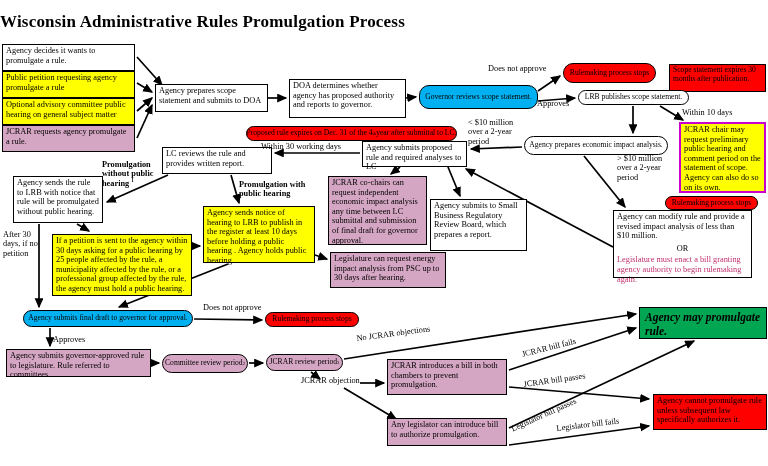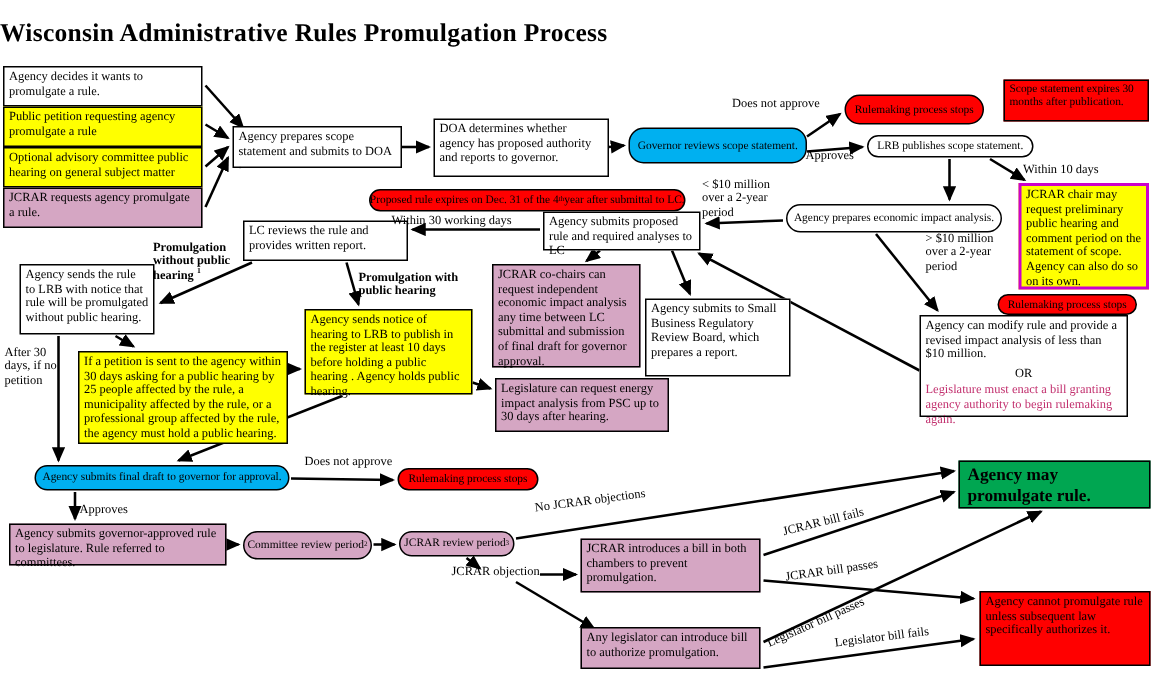--- a/index.html
+++ b/index.html
@@ -7,21 +7,21 @@
           font-family:"Liberation Serif","DejaVu Serif",serif;color:#000;}
   .title{position:absolute;top:12px;left:0;width:740px;
          font-weight:bold;font-size:17px;letter-spacing:.2px;z-index:3;}
   svg.wires{position:absolute;left:0;top:0;z-index:1;}
   .box{position:absolute;box-sizing:border-box;border:1.8px solid #000;background:#fff;
        font-size:8.3px;line-height:1.16;padding:1px 3px;z-index:2;}
   .yellow{background:var(--yellow);}
   .pink{background:var(--pink);}
   .blue{background:var(--blue);}
   .red{background:var(--red);}
-  .green-box{background:var(--green);font-weight:bold;font-size:11.5px;line-height:1.25;padding:2px 5px;}
+  .green-box{background:var(--green);font-weight:bold;font-size:11.5px;line-height:1.25;padding:2px 5px;font-style:italic;}
   .mborder{border-color:var(--magenta-border);border-width:2px;}
   .fit1{white-space:nowrap;display:flex;align-items:center;justify-content:center;
         font-size:7.6px;padding:0 18px;overflow:hidden;border-radius:10px;}
   .lbl{position:absolute;font-size:8.3px;line-height:1.12;z-index:3;transform-origin:left top;}
   .bold{font-weight:bold;}
   .nowrap{white-space:nowrap;}
   sup{font-size:.62em;vertical-align:super;line-height:0;}
   .magenta{color:var(--magenta-text);}
   .orline{text-align:center;margin:3px 0 2px 0;}
 </style>
@@ -79,21 +79,21 @@
 
   <div class="box" style="left:2px;top:44px;width:133px;height:27px">Agency decides it wants to promulgate a rule.</div>
   <div class="box yellow" style="left:2px;top:71px;width:133px;height:27px">Public petition requesting agency promulgate a rule</div>
   <div class="box yellow" style="left:2px;top:98px;width:133px;height:27px">Optional advisory committee public hearing on general subject matter</div>
   <div class="box pink" style="left:2px;top:125px;width:133px;height:27px">JCRAR requests agency promulgate a rule.</div>
 
   <div class="box" style="left:155px;top:84px;width:113px;height:28px">Agency prepares scope statement and submits to DOA .</div>
   <div class="box" style="left:289px;top:79px;width:117px;height:39px">DOA determines whether agency has proposed authority and reports to governor.</div>
   <div class="box blue fit1" style="left:419px;top:85px;width:119px;height:24px">Governor reviews scope statement.</div>
   <div class="box red fit1" style="left:563px;top:63px;width:93px;height:20px">Rulemaking process stops</div>
-  <div class="box red" style="left:669px;top:53px;width:97px;height:28px;font-size:7.6px">Scope statement expires 30 months after publication.</div>
+  <div class="box red" style="left:669px;top:64px;width:97px;height:28px;font-size:7.6px">Scope statement expires 30 months after publication.</div>
   <div class="box fit1" style="left:578px;top:90px;width:111px;height:15px">LRB publishes scope statement.</div>
   <div class="box fit1" style="left:524px;top:136px;width:144px;height:19px">Agency prepares economic impact analysis.</div>
   <div class="box yellow mborder" style="left:679px;top:122px;width:87px;height:71px">JCRAR chair may request preliminary public hearing and comment period on the statement of scope. Agency can also do so on its own.</div>
 
   <div class="box red fit1" style="left:246px;top:126px;width:211px;height:15px">
     <span>Proposed rule expires on Dec. 31 of the 4</span>
       <sup>th</sup>
       <span> year after submittal to LC.</span>
   </div>
 
@@ -120,21 +120,21 @@
     <span>Committee review period</span>
       <sup>2</sup>
   </div>
   <div class="box pink fit1" style="left:266px;top:354px;width:77px;height:17px">
     <span>JCRAR review period</span>
       <sup>3</sup>
   </div>
   <div class="box pink" style="left:387px;top:359px;width:120px;height:36px">JCRAR introduces a bill in both chambers to prevent promulgation.</div>
   <div class="box pink" style="left:387px;top:418px;width:120px;height:28px">Any legislator can introduce bill to authorize promulgation.</div>
   <div class="box green-box" style="left:639px;top:307px;width:128px;height:32px">Agency may promulgate rule.</div>
-  <div class="box red" style="left:653px;top:394px;width:114px;height:50px">Agency cannot promulgate rule unless subsequent law specifically authorizes it.</div>
+  <div class="box red" style="left:653px;top:394px;width:114px;height:36px">Agency cannot promulgate rule unless subsequent law specifically authorizes it.</div>
 
   <span class="lbl nowrap" style="left:488px;top:64px">Does not approve</span>
   <span class="lbl nowrap" style="left:537px;top:99px">Approves</span>
   <span class="lbl nowrap" style="left:682px;top:108px">Within 10 days</span>
   <span class="lbl" style="left:468px;top:118px;width:56px">&lt; $10 million over a 2-year period</span>
   <span class="lbl" style="left:617px;top:154px;width:56px">&gt; $10 million over a 2-year period</span>
   <span class="lbl nowrap" style="left:261px;top:142px">Within 30 working days</span>
   <span class="lbl bold" style="left:102px;top:160px;width:64px"><span>Promulgation without public hearing </span><sup>1</sup></span>
   <span class="lbl bold" style="left:239px;top:180px;width:74px">Promulgation with public hearing</span>
   <span class="lbl" style="left:3px;top:230px;width:46px">After 30 days, if no petition</span>

